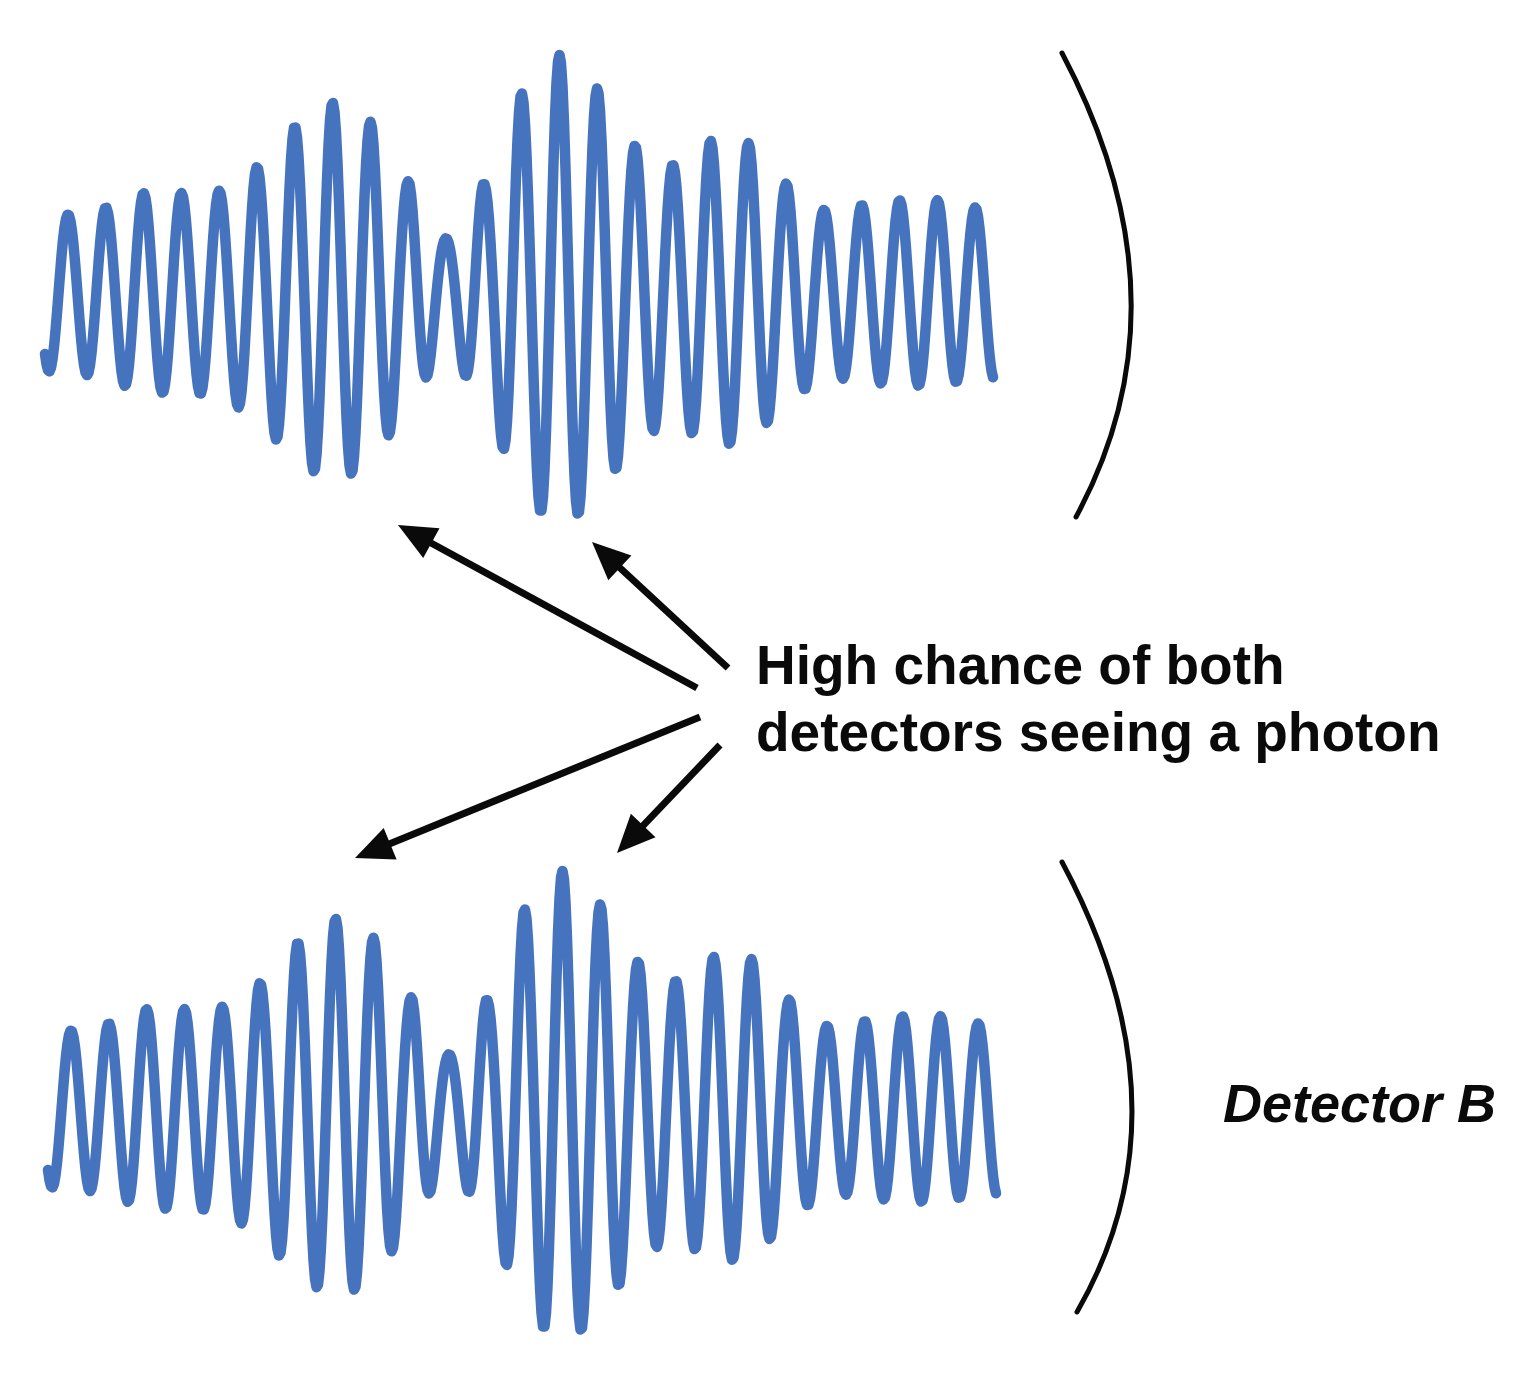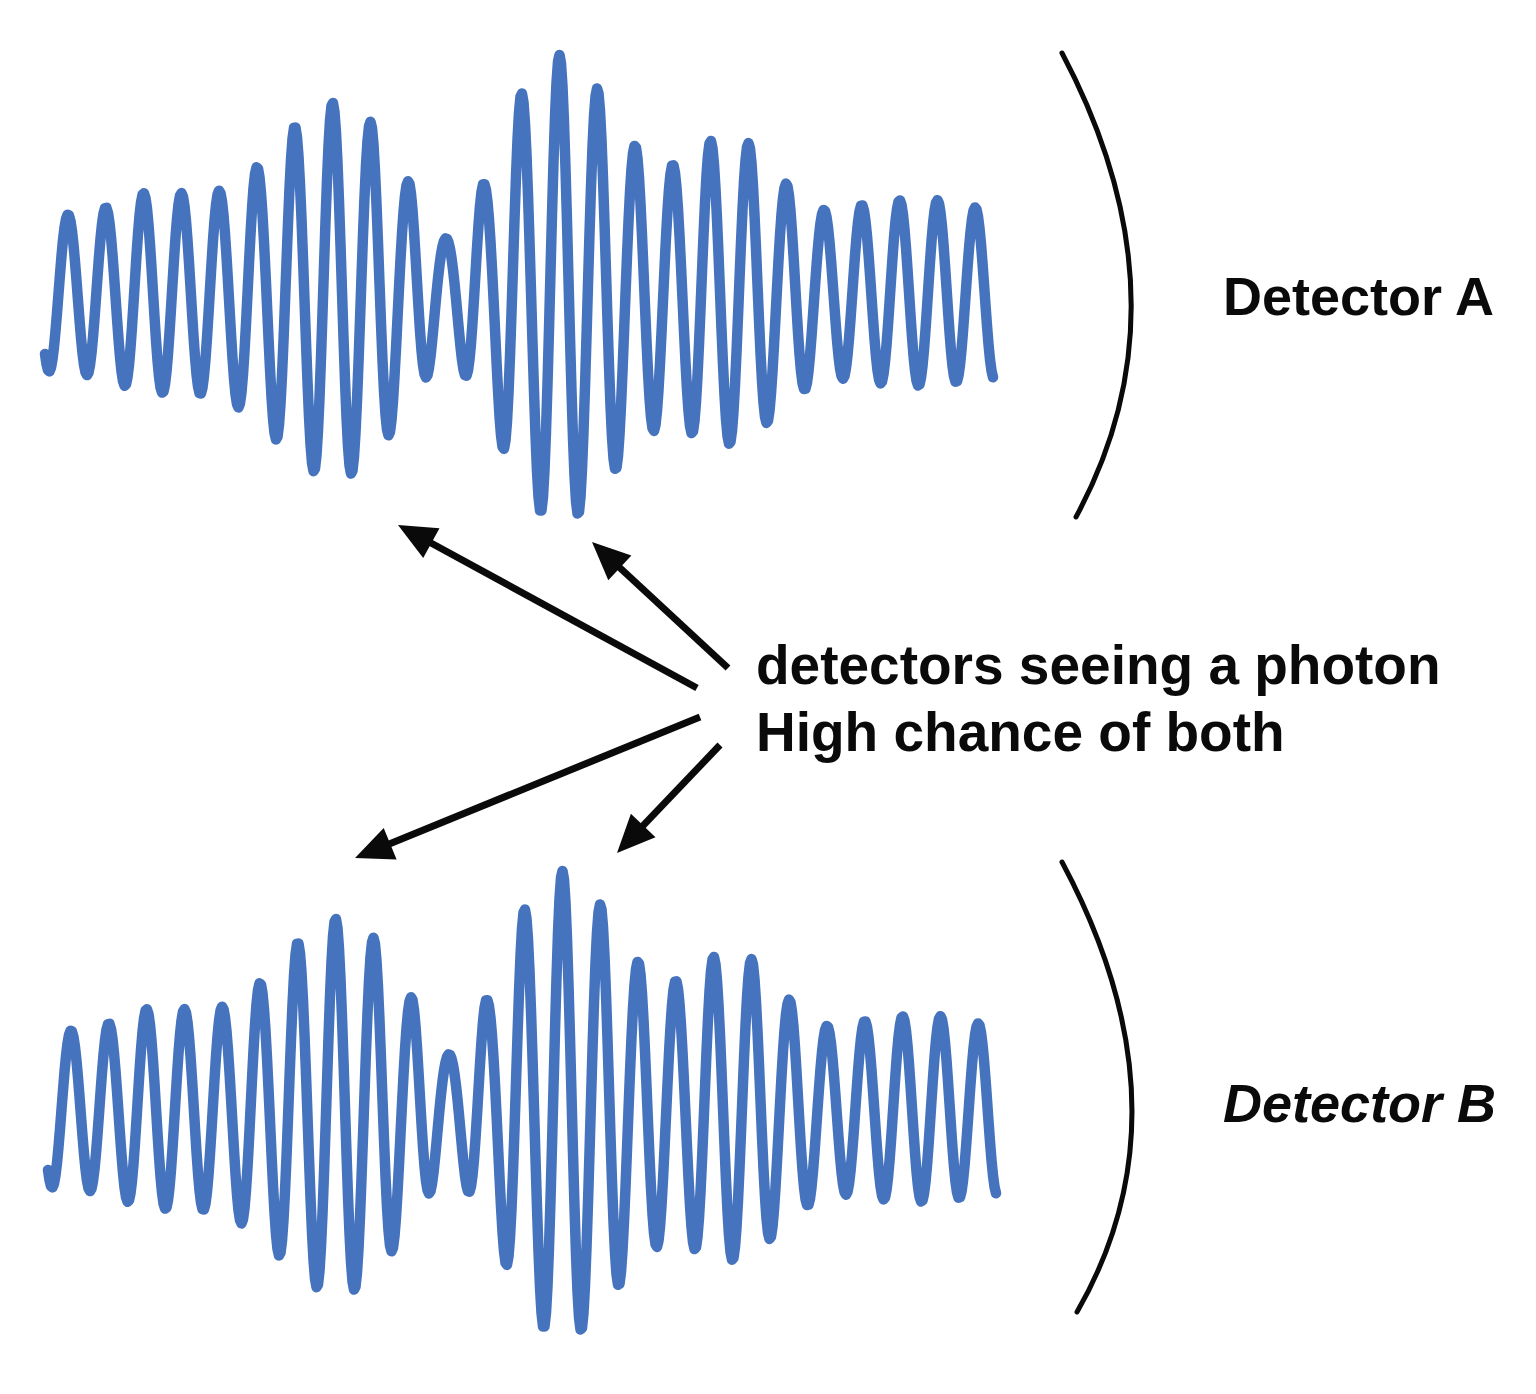--- a/index.html
+++ b/index.html
@@ -53,21 +53,20 @@
       <line x1="697" y1="688" x2="428.7302719851301" y2="541.7526231892181" stroke="#0a0a0a" stroke-width="7"></line>
       <polygon points="398,525 439.5,528.3 423.2,558.1" fill="#0a0a0a"></polygon>
       <line x1="728" y1="668" x2="617.6746511354585" y2="565.7868091402041" stroke="#0a0a0a" stroke-width="7"></line>
       <polygon points="592,542 631.4,555.4 608.3,580.3" fill="#0a0a0a"></polygon>
       <line x1="700" y1="717" x2="387.3986292998726" y2="844.7588210687477" stroke="#0a0a0a" stroke-width="7"></line>
       <polygon points="355,858 383.7,827.9 396.6,859.4" fill="#0a0a0a"></polygon>
       <line x1="720" y1="745" x2="641.1554932727682" y2="827.6719099664177" stroke="#0a0a0a" stroke-width="7"></line>
       <polygon points="617,853 630.9,813.8 655.5,837.2" fill="#0a0a0a"></polygon>
     </svg>
 
-  <div class="detector-label a">Detector A</div>
 
   <div class="detector-label b">Detector B</div>
 
   <div class="annotation">
+    <div>High chance of both</div>
     <div>detectors seeing a photon</div>
-    <div>High chance of both</div>
   </div>
 </div>
 
 </body></html>

